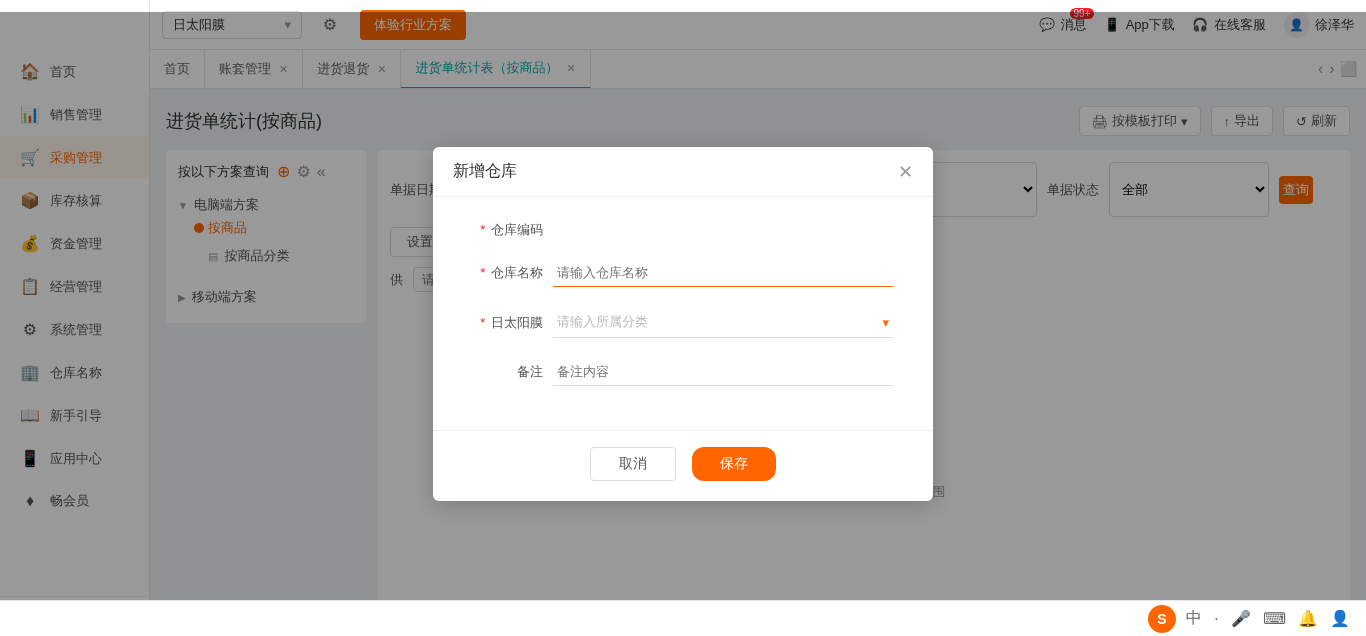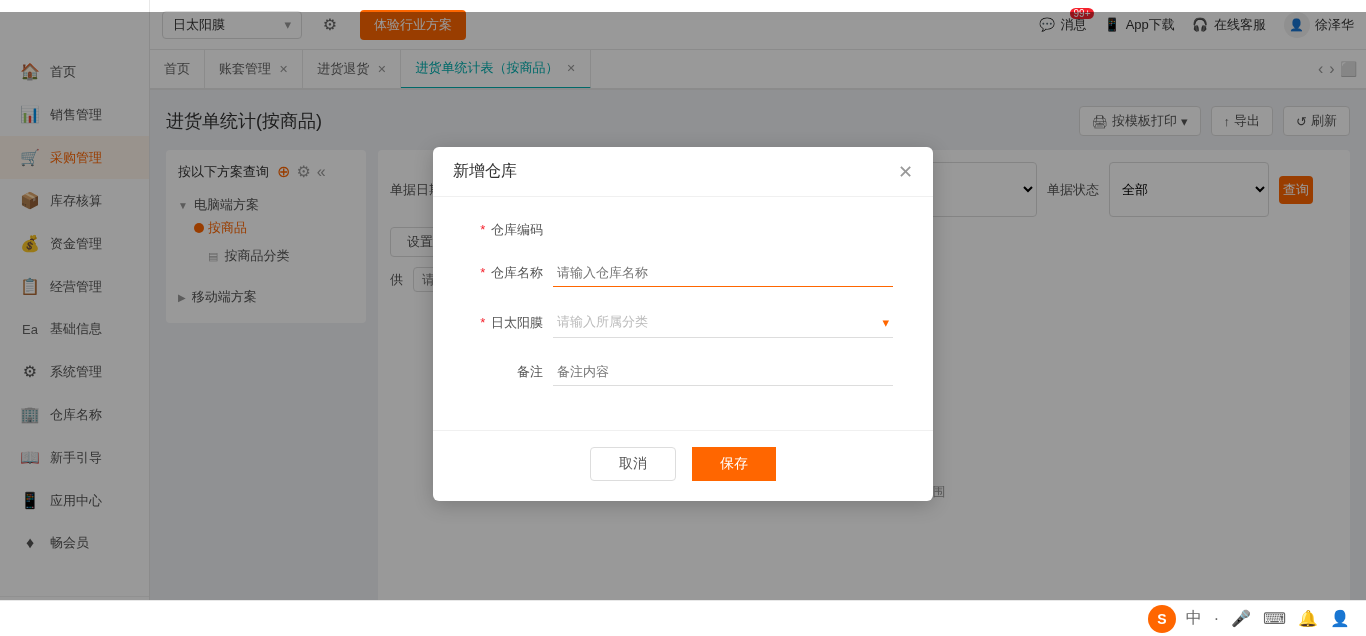--- a/index.html
+++ b/index.html
@@ -365,21 +365,21 @@
       border: 1px solid #ddd;
       border-radius: 4px;
       background: #fff;
       color: #555;
       font-size: 14px;
       cursor: pointer;
     }
     .save-btn {
       padding: 7px 28px;
       border: none;
-      border-radius: 0;
+      border-radius: 12px;
       background: #f60;
       color: #fff;
       font-size: 14px;
       cursor: pointer;
     }
 
     
     .bottom-bar {
       position: fixed;
       bottom: 0; left: 0; right: 0;
@@ -421,24 +421,20 @@
     <span class="sidebar-icon">📦</span>
     <span>库存核算</span>
   </div>
   <div class="sidebar-item">
     <span class="sidebar-icon">💰</span>
     <span>资金管理</span>
   </div>
   <div class="sidebar-item">
     <span class="sidebar-icon">📋</span>
     <span>经营管理</span>
-  </div>
-  <div class="sidebar-item">
-    <span class="sidebar-icon" style="font-size:13px;color:#666;">Ea</span>
-    <span>基础信息</span>
   </div>
   <div class="sidebar-item">
     <span class="sidebar-icon">⚙</span>
     <span>系统管理</span>
   </div>
   <div class="sidebar-item">
     <span class="sidebar-icon">🏢</span>
     <span>仓库名称</span>
   </div>
   <div class="sidebar-item">

